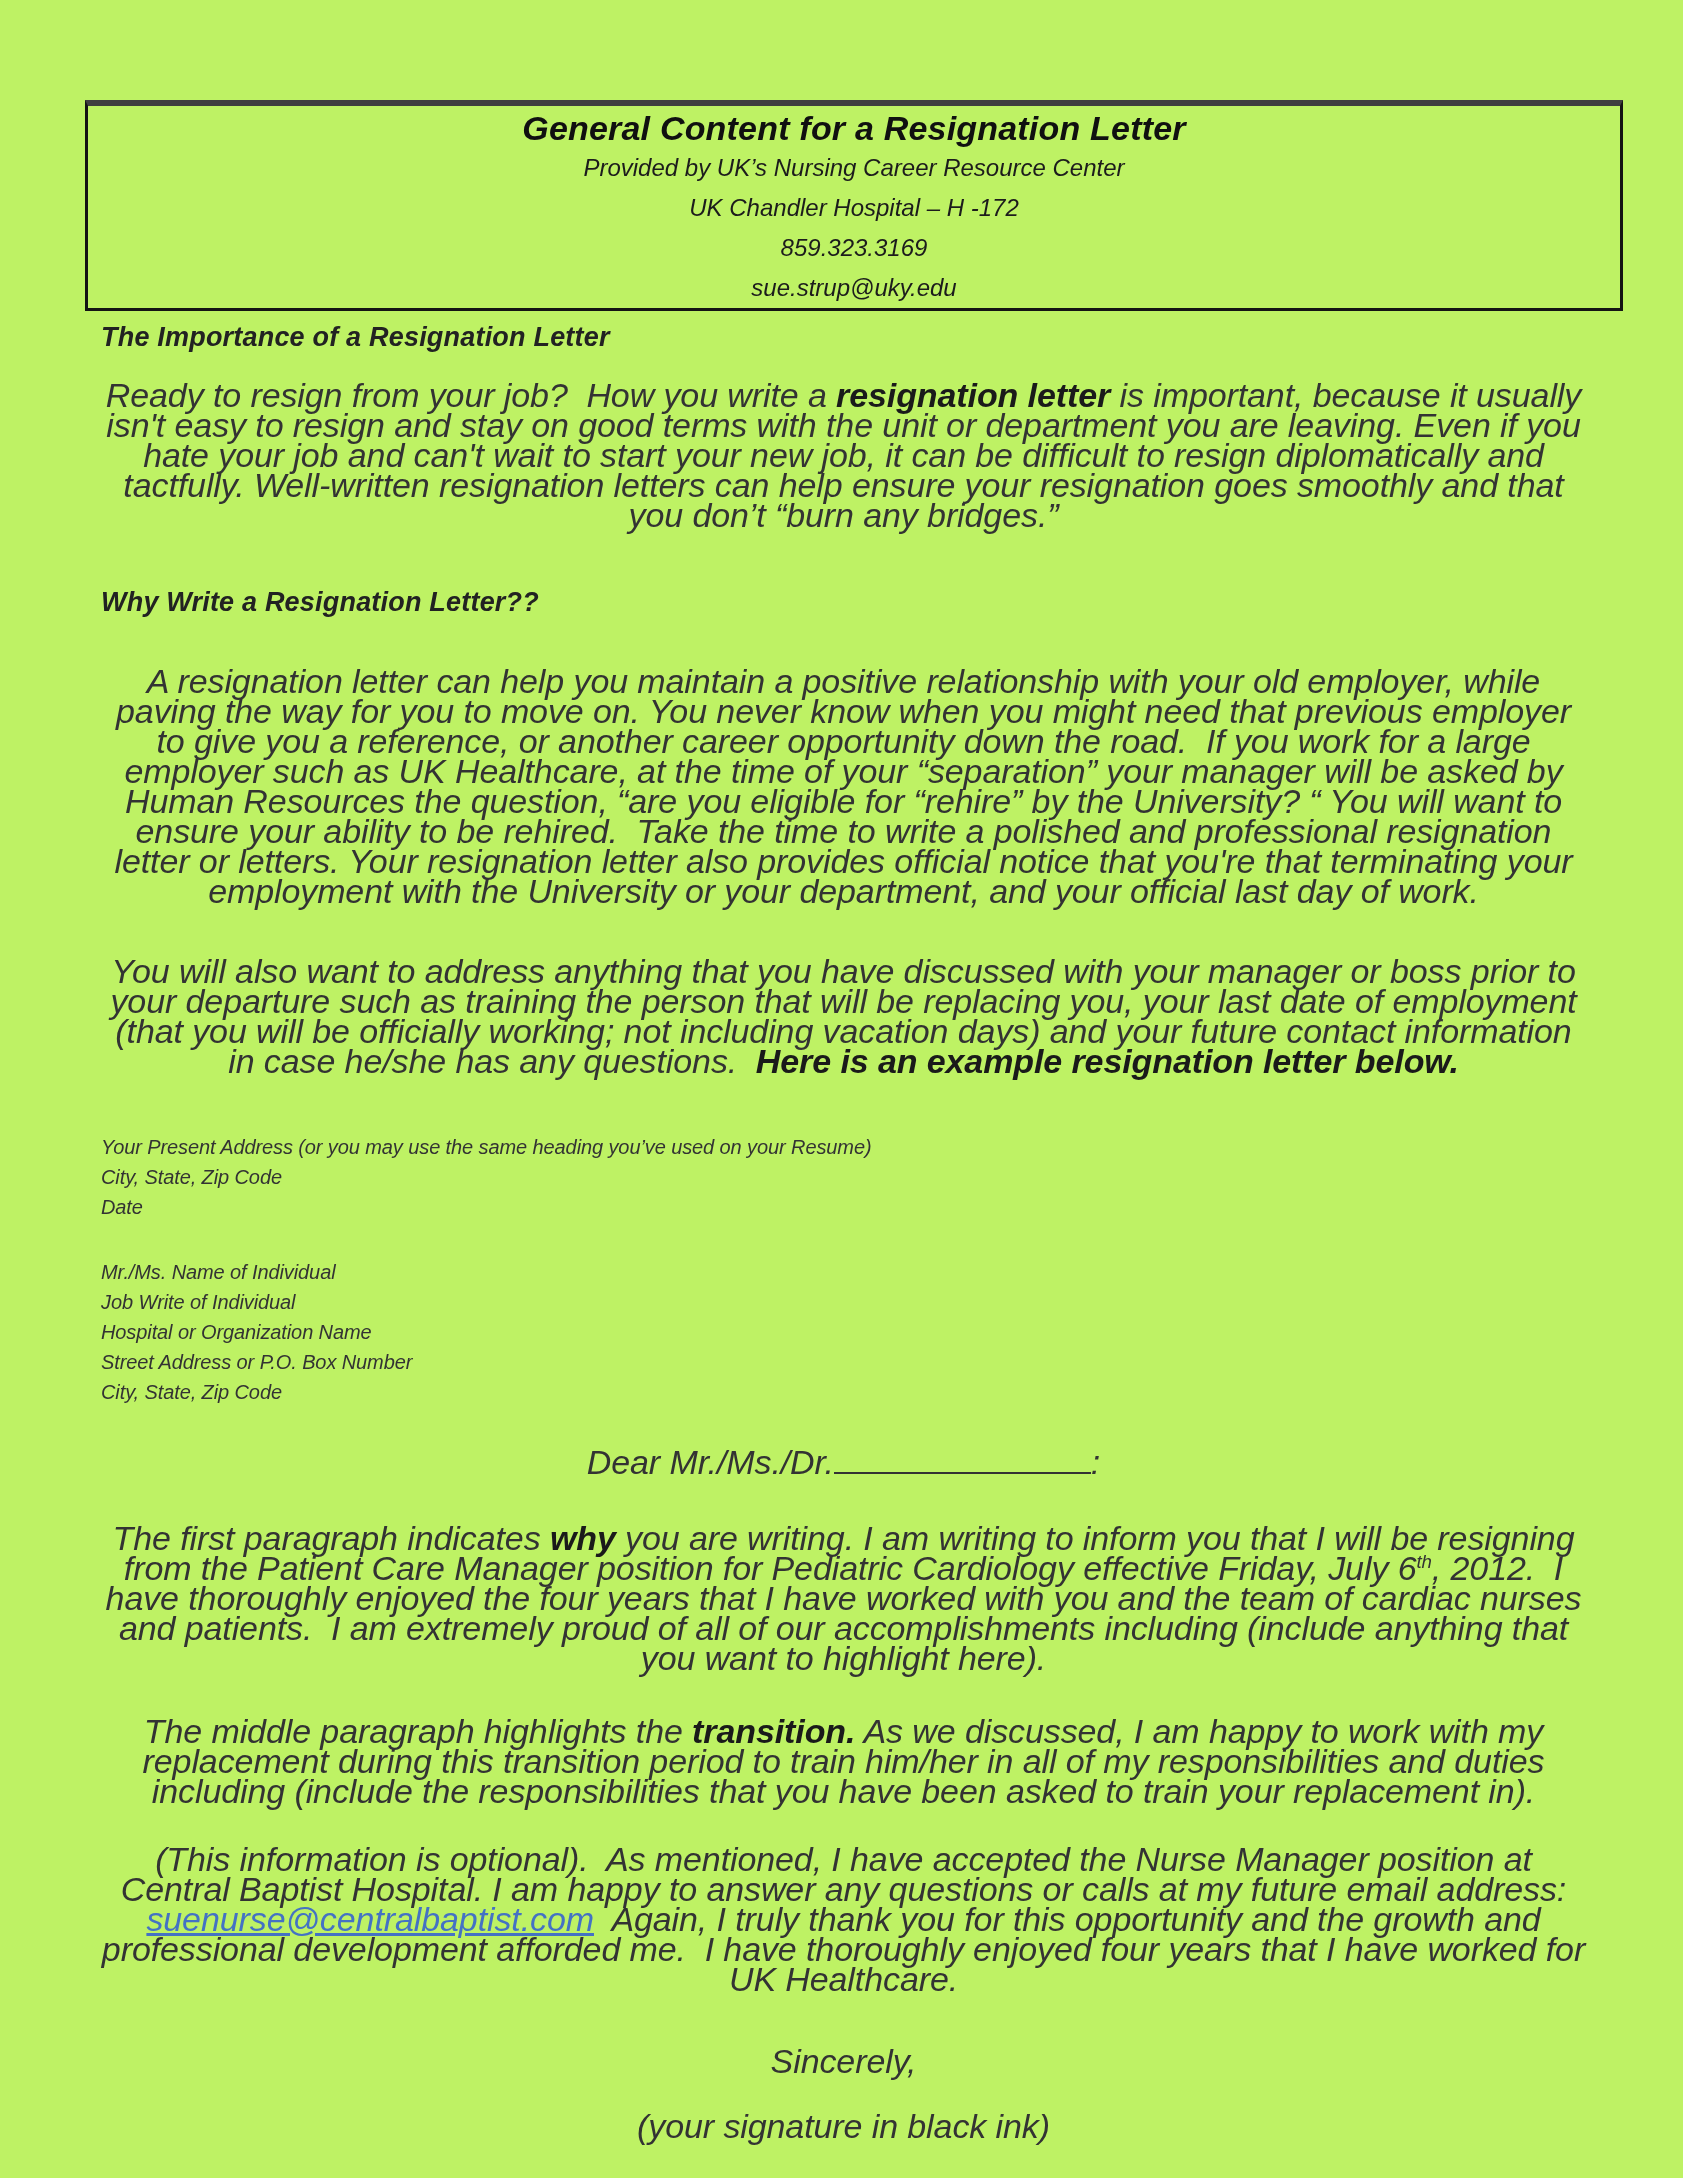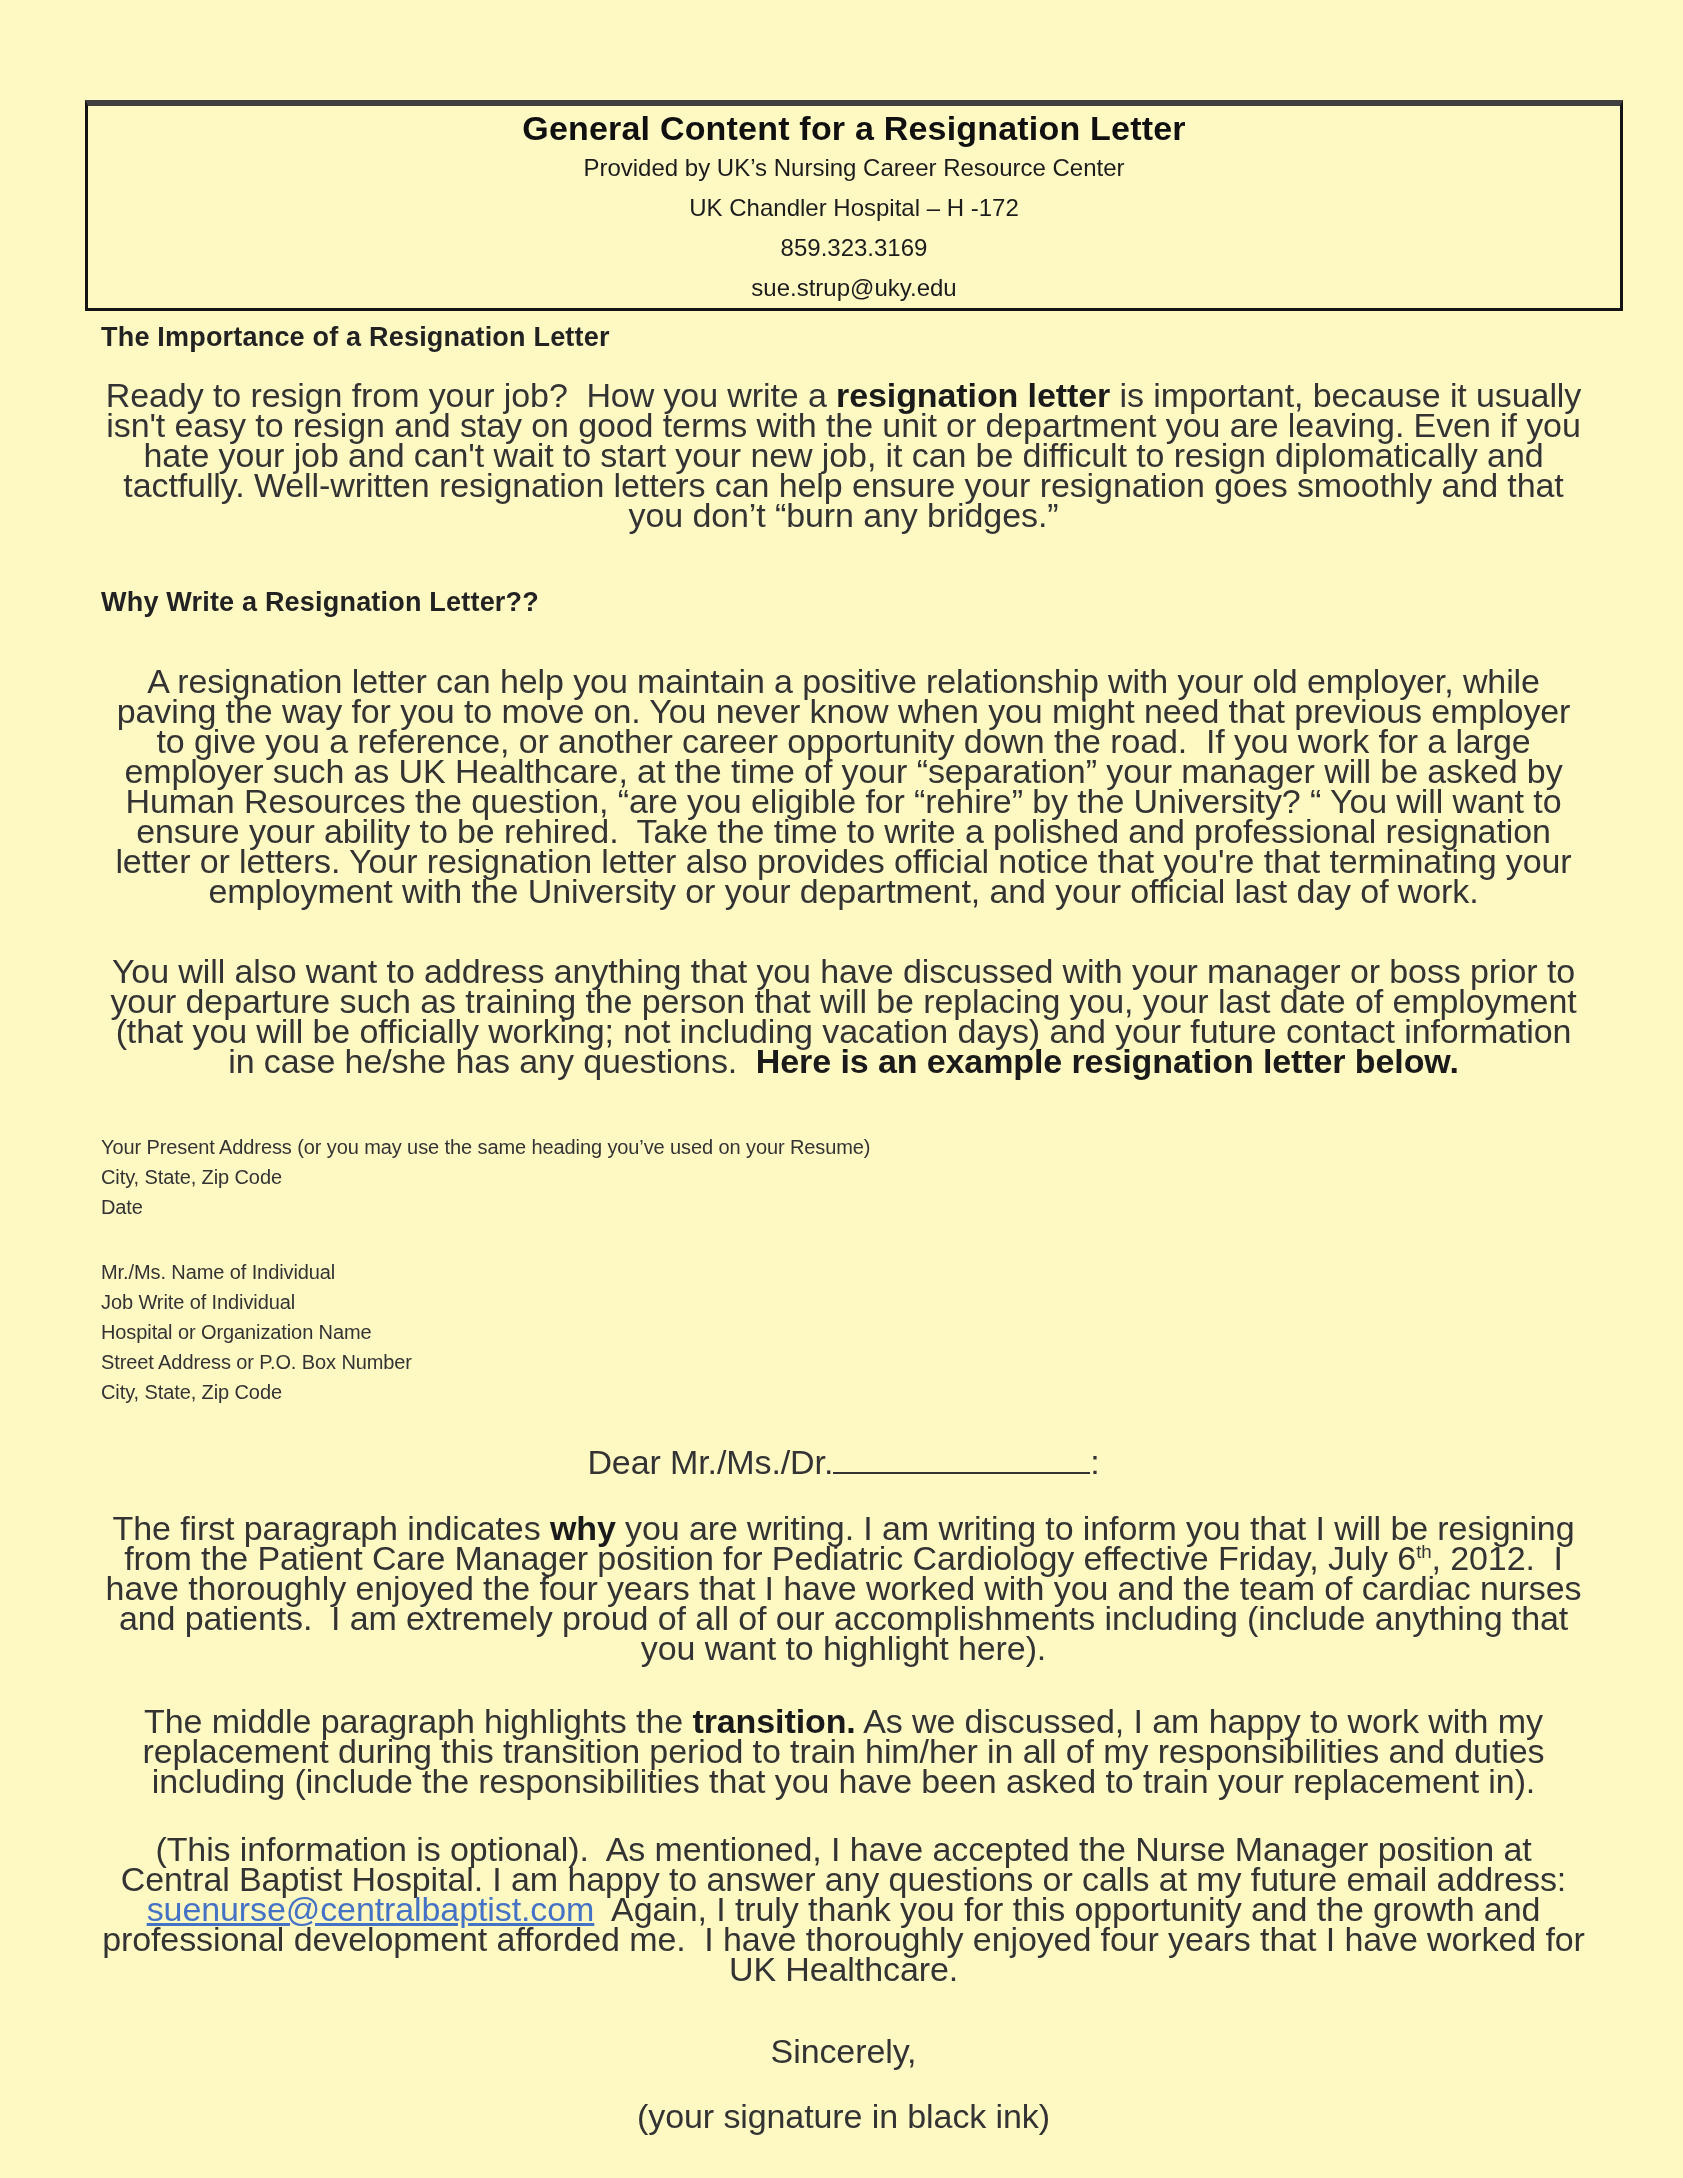--- a/index.html
+++ b/index.html
@@ -1,24 +1,25 @@
 <!DOCTYPE html>
 <html><head>
 <meta charset="utf-8">
 <style>
   html,body{margin:0;padding:0;background:#ffffff;}
   .page{
     position:relative;
     width:1683px;height:2178px;
     box-sizing:border-box;
-    background:#fef9c3;
+    background:#bef264;
     padding:100px 99px 0 101px;
     font-family:"Liberation Sans","DejaVu Sans",sans-serif;
     color:#333333;
     overflow:hidden;
+    font-style:italic;
   }
   .header-box{
     box-sizing:border-box;
     width:1538px;
     margin-left:-16px;
     border:3px solid #141414;
     border-top:6px solid #3f3f3f;
     text-align:center;
     padding:2px 10px 0 10px;
   }
@@ -42,21 +43,21 @@
   }
   .link{color:#4472C4;text-decoration:underline;cursor:pointer;}
   .mt-h1{margin-top:11px;}
   .mt-p1{margin-top:27px;}
   .mt-h2{margin-top:57px;}
   .mt-p2{margin-top:48px;}
   .mt-p3{margin-top:50px;}
   .mt-addr1{margin-top:56px;}
   .mt-addr2{margin-top:35px;}
   .mt-dear{margin-top:40px;}
-  .mt-lp1{margin-top:36px;}
+  .mt-lp1{margin-top:46px;}
   .mt-lp2{margin-top:43px;}
   .mt-lp3{margin-top:38px;}
   .mt-sin{margin-top:52px;}
   .mt-sig{margin-top:35px;}
   .mt-typed{margin-top:104px;}
 </style>
 </head>
 <body>
 
 <div class="page">

